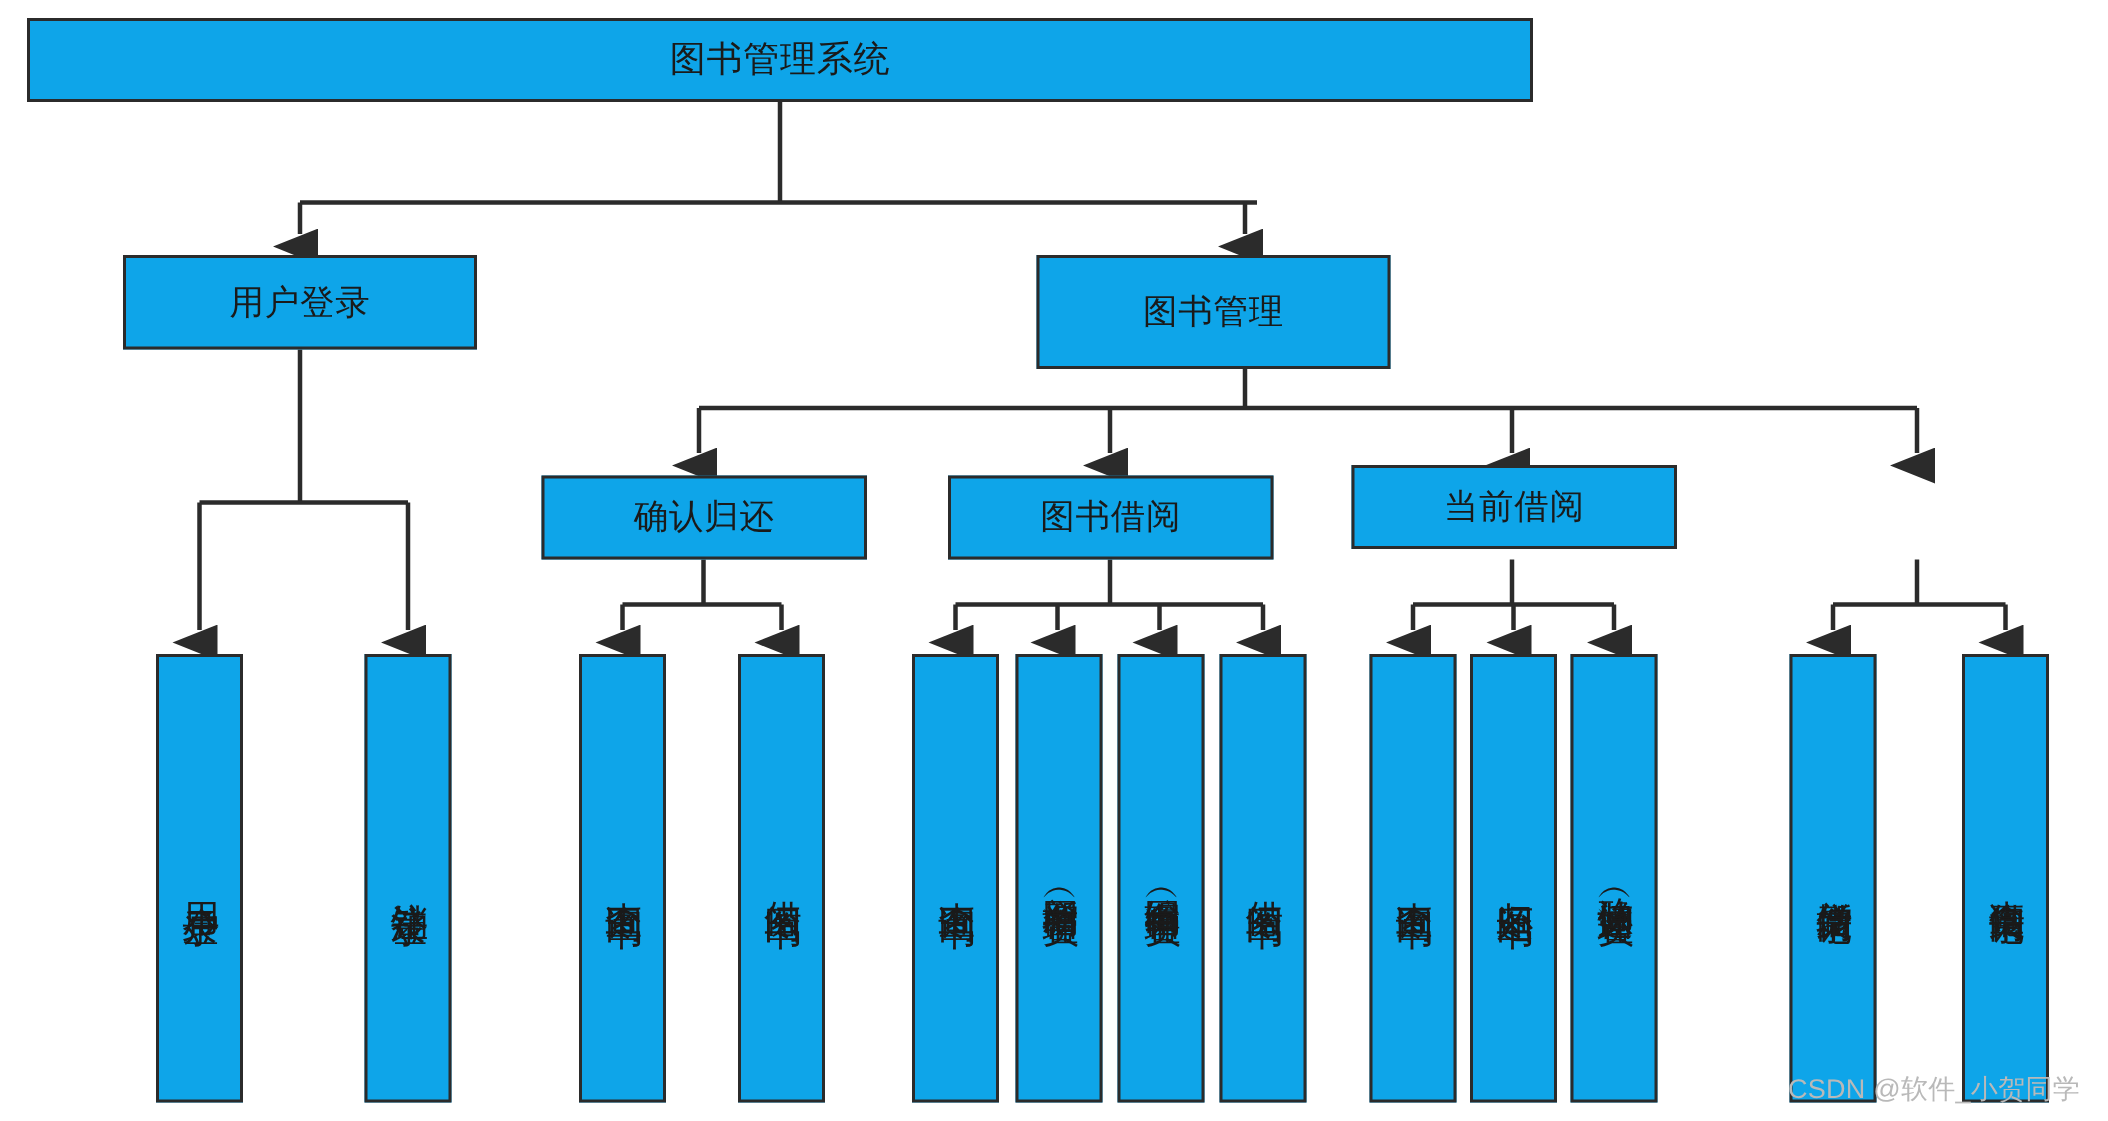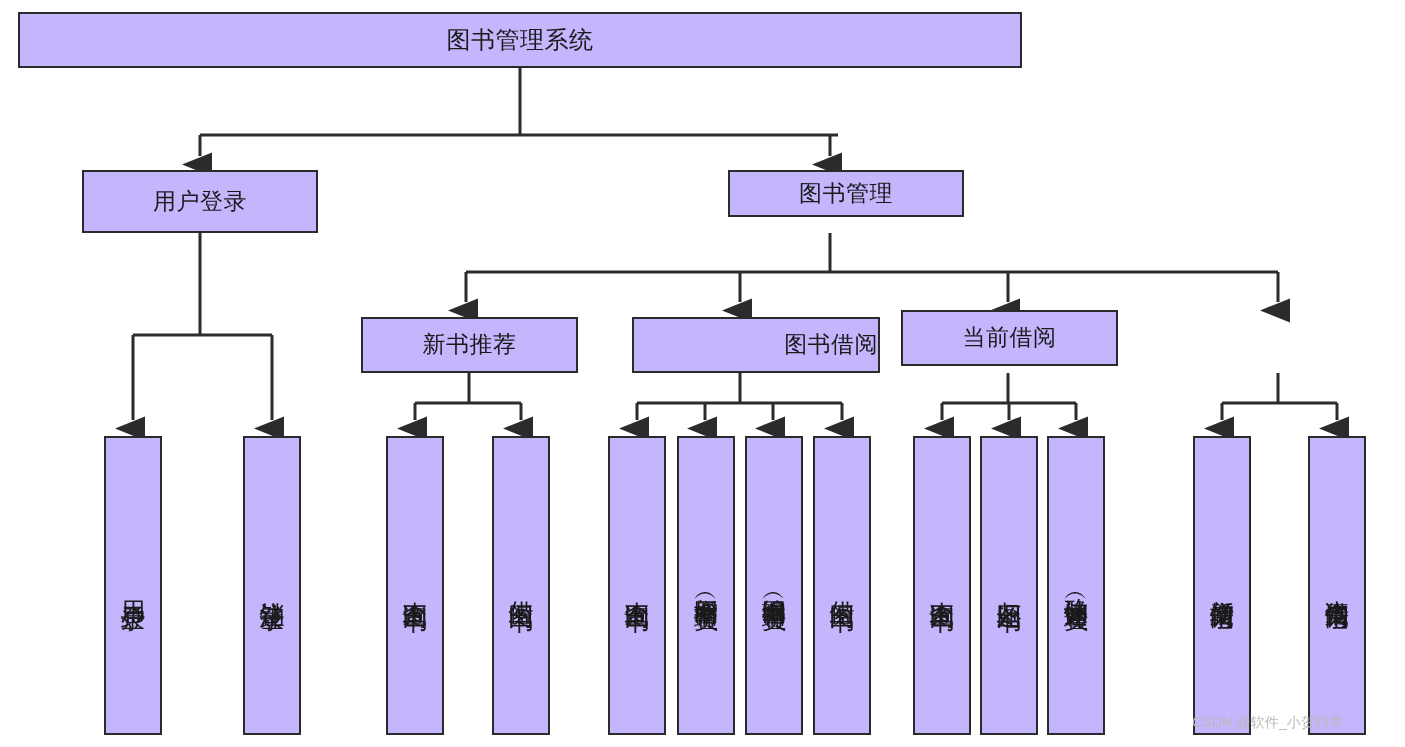--- a/index.html
+++ b/index.html
@@ -22,21 +22,21 @@
     left: 0;
     top: 0;
     width: 1405px;
     height: 747px;
     pointer-events: none;
   }
   .node {
     position: absolute;
     box-sizing: border-box;
     border: 2.5px solid #2b2b2b;
-    background: #c4b5fd;
+    background: #0ea5e9;
     display: flex;
     align-items: center;
     justify-content: center;
     color: #1a1a1a;
   }
   .node .lbl {
     display: block;
     text-align: center;
     letter-spacing: 0.02em;
     line-height: 1.18;
@@ -62,21 +62,21 @@
     line-height: 1.0;
     letter-spacing: 0.10em;
     white-space: nowrap;
   }
   .node.v.tall .lbl {
     font-size: 24px;
     letter-spacing: 0.06em;
   }
   .watermark {
     position: absolute;
-    font-size: 14px;
+    font-size: 18px;
     color: #b9b9b9;
     white-space: nowrap;
     letter-spacing: 0.01em;
     user-select: none;
   }
 </style>
 </head>
 <body>
 
 <div id="canvas">
@@ -131,28 +131,28 @@
     </g>
   </svg>
 
   <div class="node h root" style="left:18px; top:12px; width:1004px; height:56px;">
     <span class="lbl">图书管理系统</span>
   </div>
 
   <div class="node h" style="left:82px; top:170px; width:236px; height:63px;">
     <span class="lbl">用户登录</span>
   </div>
-  <div class="node h" style="left:728px; top:170px; width:236px; height:47px;justify-content:center;">
+  <div class="node h" style="left:691px; top:170px; width:236px; height:76px;justify-content:center;">
     <span class="lbl">图书管理</span>
   </div>
 
   <div class="node h" style="left:361px; top:317px; width:217px; height:56px;">
-    <span class="lbl">新书推荐</span>
-  </div>
-  <div class="node h" style="left:632px; top:317px; width:248px; height:56px;justify-content:flex-end;">
+    <span class="lbl">确认归还</span>
+  </div>
+  <div class="node h" style="left:632px; top:317px; width:217px; height:56px;">
     <span class="lbl">图书借阅</span>
   </div>
   <div class="node h" style="left:901px; top:310px; width:217px; height:56px;">
     <span class="lbl">当前借阅</span>
   </div>
 
   <div class="node v" style="left:104px; top:436px; width:58px; height:299px;">
     <span class="lbl">用户登录</span>
   </div>
   <div class="node v" style="left:243px; top:436px; width:58px; height:299px;">

